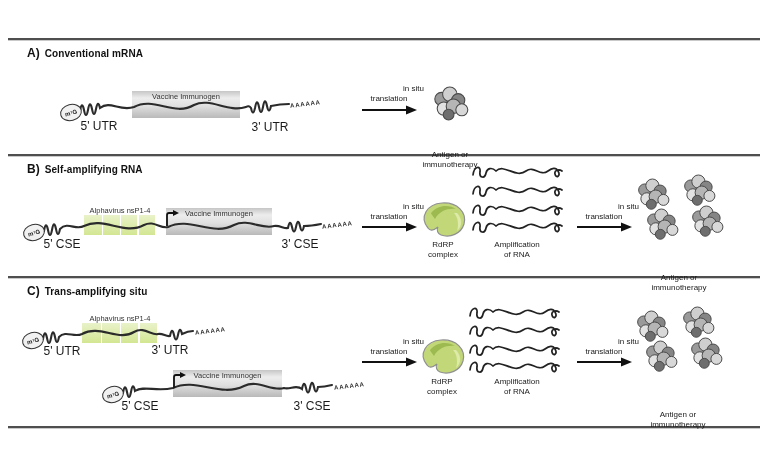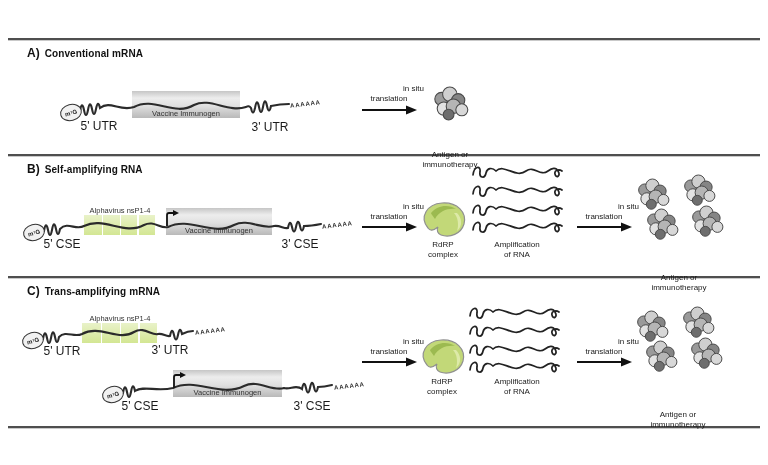--- a/index.html
+++ b/index.html
@@ -6,21 +6,21 @@
   #fig{position:relative;width:768px;height:465px;background:#fff;overflow:hidden;
        font-family:"Liberation Sans",sans-serif;}
   .rule{position:absolute;left:8px;width:752px;height:2px;background:#4f4f4f;
         box-shadow:0 1px 0 #c9c9c9;}
   .ptitle{position:absolute;display:flex;align-items:baseline;gap:5px;color:#111;}
   .plet{font-size:12px;font-weight:bold;}
   .pname{font-size:10px;font-weight:bold;letter-spacing:.1px;}
   .lbl{position:absolute;font-size:12px;line-height:9px;color:#1a1a1a;text-align:center;
        white-space:nowrap;}
   .boxlbl{display:block;text-align:center;font-size:7.5px;line-height:10px;color:#333;
-          margin-top:18px;white-space:nowrap;}
+          margin-top:1px;white-space:nowrap;}
   .replbl{font-size:7.5px;color:#333;}
   .genebox{position:absolute;background:linear-gradient(180deg,#c6c6c6 0%,#ededed 26%,
            #e0e0e0 55%,#b9b9b9 100%);}
   .repbox{position:absolute;background:linear-gradient(180deg,#e9f2c9,#d3e693);}
   .seg{position:absolute;top:0;bottom:0;width:1.5px;background:#fff;}
   .cap{position:absolute;width:22px;height:17px;border:1.5px solid #333;border-radius:50%;
        background:#f1f1f1;display:flex;align-items:center;justify-content:center;
        font-size:6px;font-weight:bold;color:#222;transform:rotate(-14deg);box-sizing:border-box;}
   .polya{position:absolute;font-size:6px;line-height:6px;font-weight:bold;color:#2c2c2c;
          letter-spacing:.8px;transform:rotate(-7deg);}
@@ -171,21 +171,21 @@
     <span class="it">in situ</span>
     <span>translation</span>
   </div>
   <div class="step wide" style="left:639px;top:241px">
     <span>Antigen or</span>
     <span>immunotherapy</span>
   </div>
 
   <div class="ptitle" style="left:27px;top:284px">
     <span class="plet">C)</span>
-    <span class="pname">Trans-amplifying mRNA</span>
+    <span class="pname">Trans-amplifying situ</span>
   </div>
   <div class="cap" style="left:22px;top:332px">
     <span>m⁷G</span>
   </div>
   <span class="lbl" style="left:22px;top:347px;width:80px">5' UTR</span>
   <span class="lbl replbl" style="left:70px;top:314px;width:100px">Alphavirus nsP1-4</span>
   <span class="lbl" style="left:130px;top:346px;width:80px">3' UTR</span>
   <span class="polya" style="left:195px;top:328px">AAAAAA</span>
   <div class="cap" style="left:102px;top:386px">
     <span>m⁷G</span>

